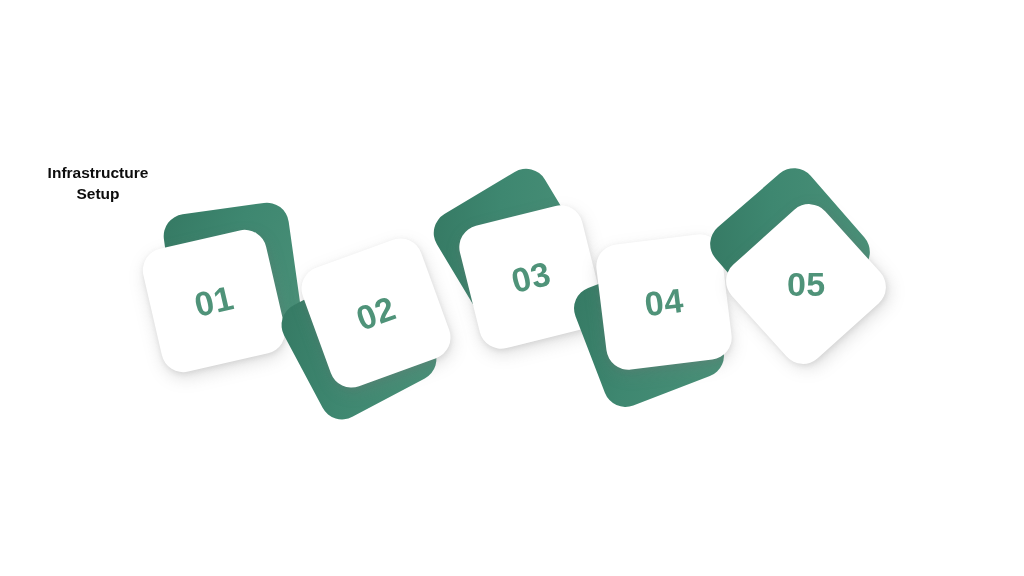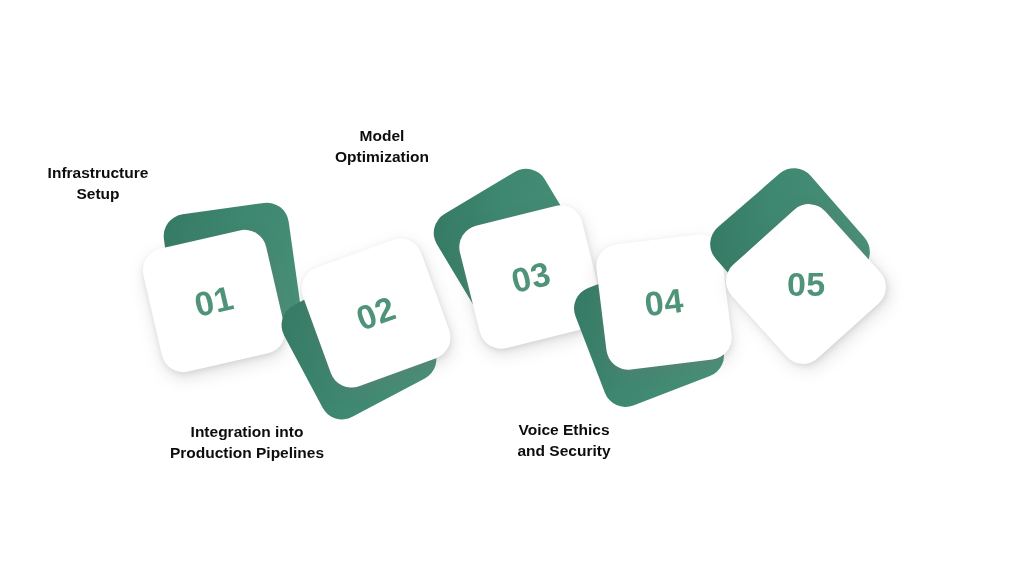--- a/index.html
+++ b/index.html
@@ -88,40 +88,34 @@
       <span class="num">01</span>
     </div>
   </div>
 
   <div class="step" style="left:373px; top:316px;">
     <div class="plate-green" style="transform: translate(-14px,26px) rotate(-28deg);"></div>
     <div class="plate-white" style="transform: translate(3px,-3px) rotate(-20deg);">
       <span class="num">02</span>
     </div>
   </div>
-  <div class="label" style="left:377px; top:422px; width:260px; margin-left:-130px;">Integration into
-Production Pipelines</div>
 
-  <div class="label" style="left:497px; top:126px; width:230px; margin-left:-115px;">Model
-Optimization</div>
   <div class="step" style="left:526px; top:271px;">
     <div class="plate-green" style="transform: translate(-14px,-24px) rotate(-31deg);"></div>
     <div class="plate-white" style="transform: translate(5px,6px) rotate(-14deg);">
       <span class="num">03</span>
     </div>
   </div>
 
   <div class="step" style="left:661px; top:306px;">
     <div class="plate-green" style="transform: translate(-12px,26px) rotate(-21deg);"></div>
     <div class="plate-white" style="transform: translate(3px,-4px) rotate(-7deg);">
       <span class="num">04</span>
     </div>
   </div>
-  <div class="label" style="left:674px; top:420px; width:220px; margin-left:-110px;">Voice Ethics
-and Security</div>
 
   <div class="step" style="left:798px; top:276px;">
     <div class="plate-green" style="transform: translate(-8px,-28px) rotate(-41deg);"></div>
     <div class="plate-white" style="transform: translate(8px,8px) rotate(-42deg);">
       <span class="num" style="transform: rotate(42deg);">05</span>
     </div>
   </div>
 
 </div>
 

